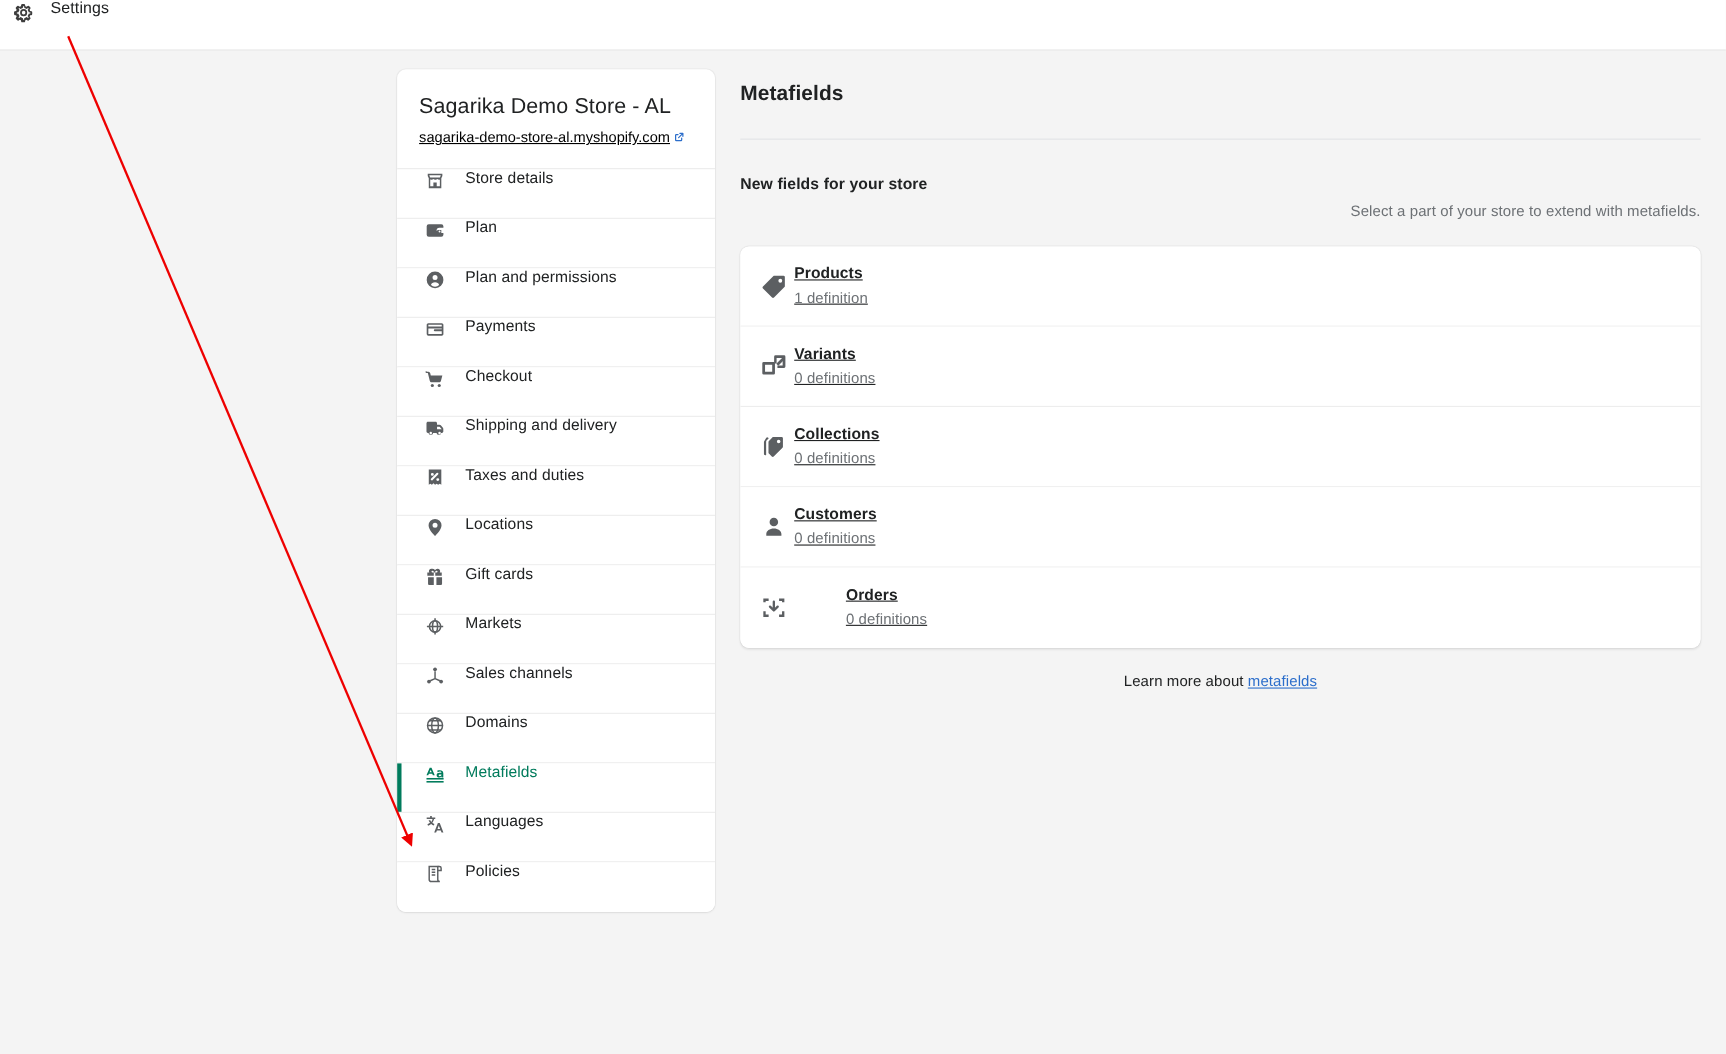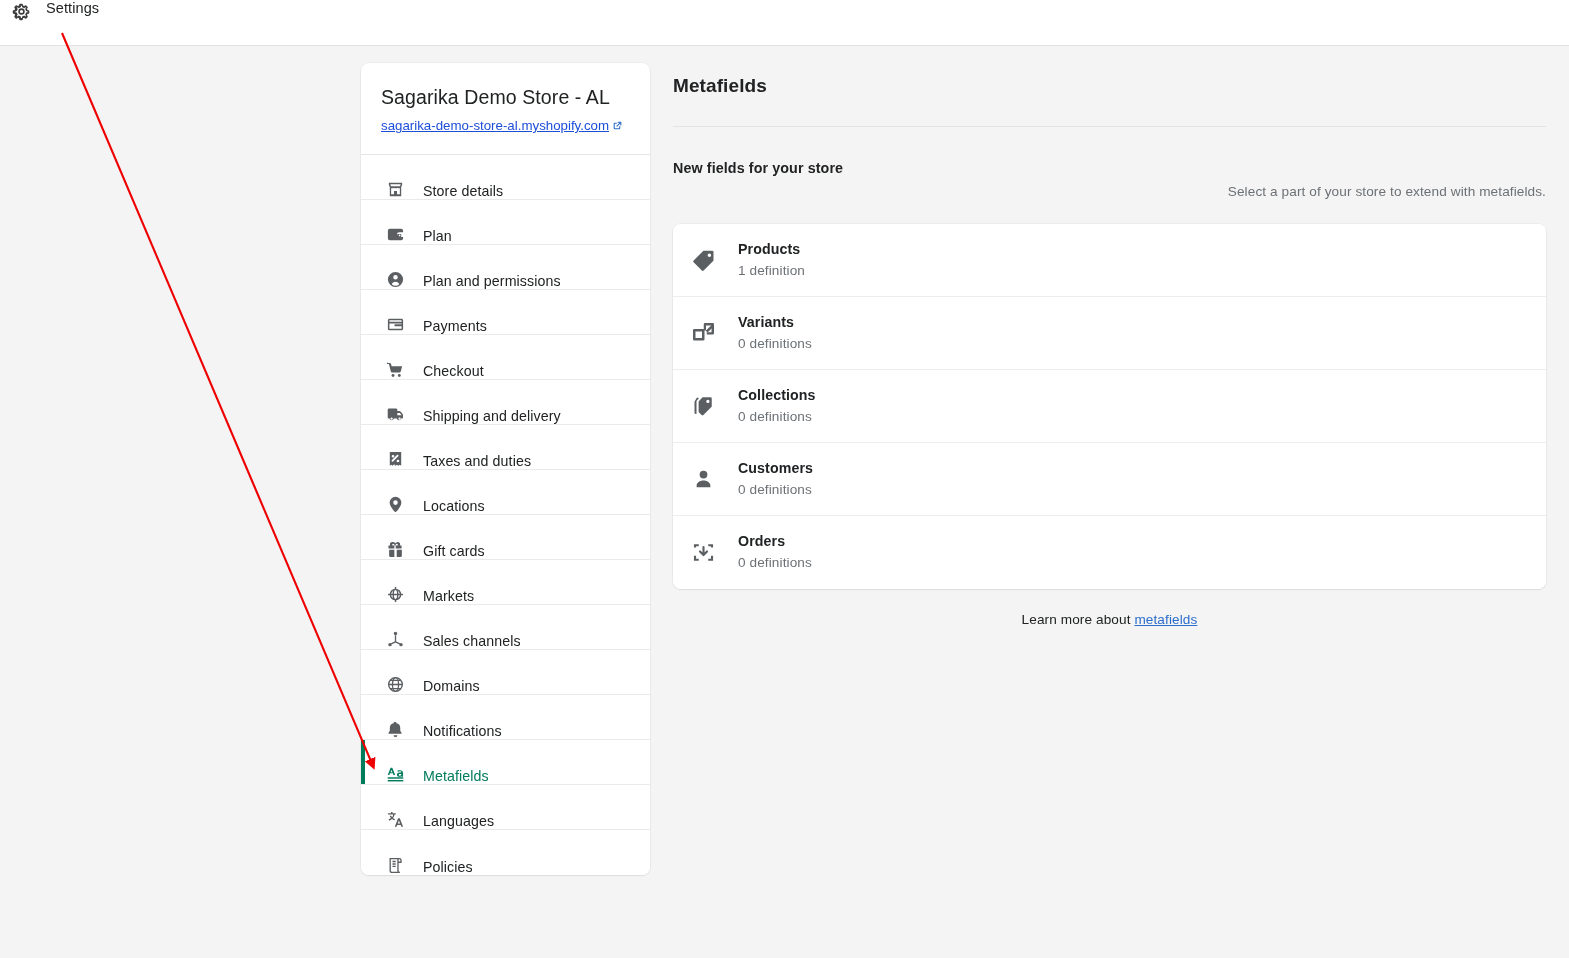--- a/index.html
+++ b/index.html
@@ -69,35 +69,35 @@
   .store-name {
     font-size: 19.5px;
     font-weight: 400;
     color: #202223;
     line-height: 1.25;
     margin: 0 0 7px 0;
     letter-spacing: 0.1px;
   }
   .store-url {
     font-size: 13.3px;
-    color: #1d4ed8;
+    color: #000000;
     line-height: 1.35;
     word-break: break-all;
     display: inline;
     margin-top: 20px;
   }
   .ext-ico {
     display: inline-block;
     vertical-align: -1px;
     margin-left: 3px;
   }
 
   .nav-item {
     display: flex;
-    align-items: flex-end;
+    align-items: flex-start;
     height: 45px;
     border-bottom: 1px solid #eaeaea;
     padding-left: 24px;
     box-sizing: border-box;
     position: relative;
     cursor: pointer;
     background: #ffffff;
   }
   .nav-item:last-child { border-bottom: none; }
   .nav-item .nav-ico {
@@ -170,31 +170,31 @@
   .owner-row {
     display: flex;
     align-items: center;
     height: 73px;
     padding-left: 17px;
     box-sizing: border-box;
     border-bottom: 1px solid #ededed;
     cursor: pointer;
     background: #ffffff;
   }
-  .owner-row:last-child { border-bottom: none; }
+  .owner-row:last-child { border-bottom: none; gap: 47px; }
   .owner-ico {
     width: 26px;
     height: 26px;
     flex: 0 0 26px;
     display: flex;
     align-items: center;
     justify-content: center;
     color: #5c5f62;
   }
-  .owner-text { margin-left: 22px; }
+  .owner-text { margin-left: 6px; text-decoration: underline; }
   .owner-name {
     font-size: 14.2px;
     font-weight: 600;
     color: #202223;
     line-height: 1.35;
     letter-spacing: 0.1px;
   }
   .owner-count {
     font-size: 13.6px;
     color: #6d7175;
@@ -362,28 +362,20 @@
       <span class="nav-ico">
         <svg width="19" height="19" viewBox="0 0 20 20" fill="none" stroke="currentColor" stroke-width="1.4">
           <circle cx="10" cy="10" r="7.2"></circle>
           <ellipse cx="10" cy="10" rx="3.2" ry="7.2"></ellipse>
           <path d="M2.8 10h14.4M4.2 5.6h11.6M4.2 14.4h11.6"></path>
         </svg>
       </span>
       <span class="nav-label">Domains</span>
     </div>
 
-    <div class="nav-item">
-      <span class="nav-ico">
-        <svg width="19" height="19" viewBox="0 0 20 20" fill="currentColor">
-          <path d="M10 2a1 1 0 011 1v.5a5 5 0 014 4.9v2.9l1.3 2a.8.8 0 01-.7 1.3H3.4a.8.8 0 01-.7-1.3l1.3-2V8.4a5 5 0 014-4.9V3a1 1 0 011-1zM8 16h4a2 2 0 11-4 0z"></path>
-        </svg>
-      </span>
-      <span class="nav-label">Notifications</span>
-    </div>
 
     <div class="nav-item selected">
       <span class="nav-ico">
         <svg width="19" height="19" viewBox="0 0 20 20" fill="currentColor">
           <path d="M4.9 3h1.7l3.1 7.4H7.9l-.6-1.6H4.1l-.6 1.6H1.8L4.9 3zm.9 2.2L4.7 7.5h2.1L5.8 5.2z"></path>
           <path d="M14.7 5.6c1.9 0 3.2 1.1 3.2 2.9v3.9h-1.7v-.9a2.6 2.6 0 01-2.1.9c-1.5 0-2.6-.9-2.6-2.2 0-1.4 1.1-2.2 3-2.2h1.6v-.2c0-.7-.5-1.1-1.5-1.1-.7 0-1.4.2-2 .6l-.6-1.3c.8-.3 1.7-.4 2.7-.4zm-.3 5.6c.8 0 1.4-.4 1.7-1v-.6h-1.4c-.9 0-1.3.3-1.3.8s.4.8 1 .8z"></path>
           <rect x="1.8" y="12.9" width="16.4" height="1.5"></rect>
           <rect x="1.8" y="15.8" width="16.4" height="1.5"></rect>
         </svg>
       </span>

